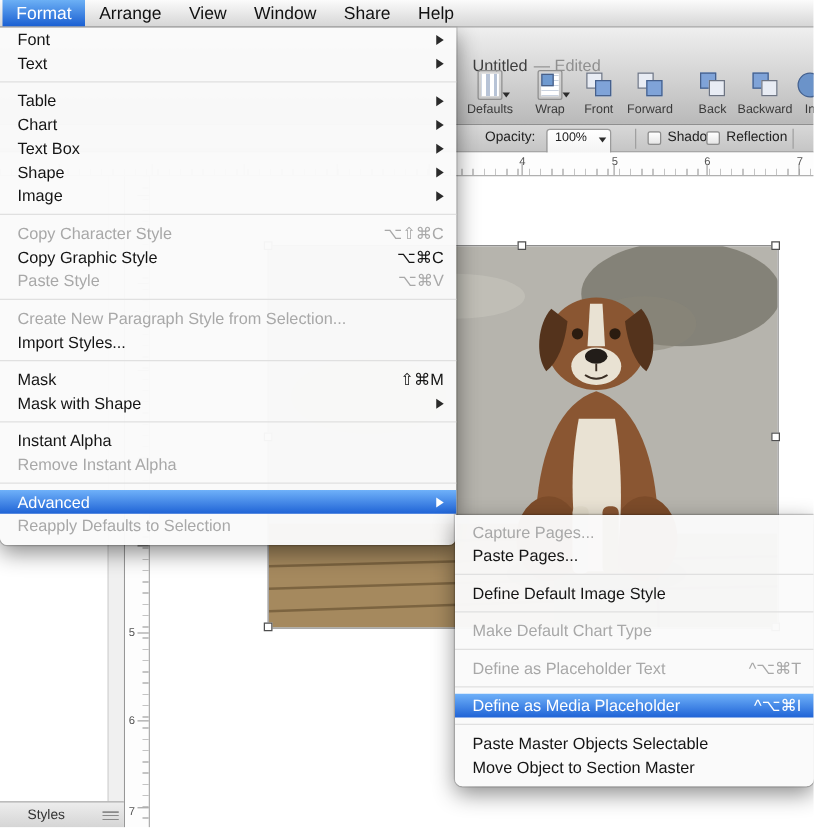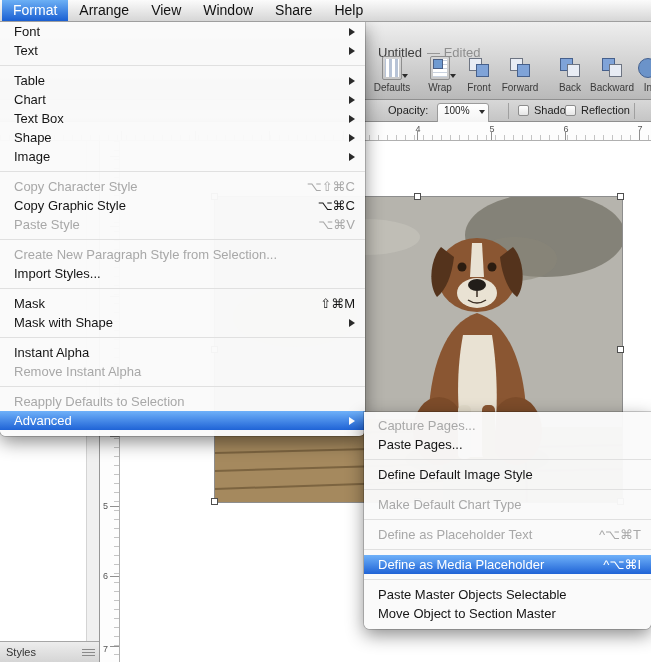--- a/index.html
+++ b/index.html
@@ -43,21 +43,21 @@
   .hruler { position:absolute; left:0; top:122px; width:651px; height:19px; background:#fdfdfd; border-bottom:1px solid #b0b0b0; z-index:1; }
   .hruler::before { content:""; position:absolute; left:0; right:0; bottom:0; height:5px;
     background:repeating-linear-gradient(90deg,#c4c4c4 0 1px,transparent 1px 9px); }
   .hruler::after { content:""; position:absolute; left:0; right:0; bottom:0; height:9px;
     background:repeating-linear-gradient(90deg,#8f8f8f 0 1px,transparent 1px 74px); background-position:47px 0; }
   .hr-num { position:absolute; top:2px; font-size:9px; color:#555; transform:translateX(-50%); }
 
   .drawer { position:absolute; left:0; top:141px; width:100px; height:521px; background:#ffffff; border-right:1px solid #979797; z-index:1; }
   .drawer-scroll { position:absolute; left:86px; top:0; bottom:21px; width:13px; background:#f0f0f0; border-left:1px solid #d4d4d4; }
   .styles-bar { position:absolute; left:0; bottom:0; width:99px; height:21px; background:linear-gradient(#ededed,#d5d5d5);
-    border-top:1px solid #a6a6a6; line-height:20px; padding-left:6px; font-size:11px; color:#333; }
+    border-top:1px solid #a6a6a6; line-height:20px; padding-left:22px; font-size:11px; color:#333; }
   .grip { position:absolute; right:4px; top:7px; width:13px; height:7px;
     background:repeating-linear-gradient(180deg,#8a8a8a 0 1px,transparent 1px 3px); }
 
   .vruler { position:absolute; left:100px; top:141px; width:20px; height:521px; background:#fdfdfd; border-right:1px solid #b0b0b0; z-index:1; }
   .vruler::before { content:""; position:absolute; right:0; top:0; bottom:0; width:5px;
     background:repeating-linear-gradient(180deg,#c4c4c4 0 1px,transparent 1px 9px); }
   .vruler::after { content:""; position:absolute; right:0; top:0; bottom:0; width:9px;
     background:repeating-linear-gradient(180deg,#8f8f8f 0 1px,transparent 1px 70px); background-position:0 15px; }
   .vr-num { position:absolute; left:3px; font-size:9px; color:#555; }
 
@@ -301,26 +301,26 @@
       <span class="arr"></span>
     </div>
     <div class="msep"></div>
     <div class="mi">
       <span class="lbl">Instant Alpha</span>
     </div>
     <div class="mi dis">
       <span class="lbl">Remove Instant Alpha</span>
     </div>
     <div class="msep"></div>
-    <div class="mi dis">
-      <span class="lbl">Reapply Defaults to Selection</span>
-    </div>
     <div class="mi hl">
       <span class="lbl">Advanced</span>
       <span class="arr"></span>
+    </div>
+    <div class="mi dis">
+      <span class="lbl">Reapply Defaults to Selection</span>
     </div>
   </div>
 
   <div class="menu adv-menu">
     <div class="mi dis">
       <span class="lbl">Capture Pages...</span>
     </div>
     <div class="mi">
       <span class="lbl">Paste Pages...</span>
     </div>

